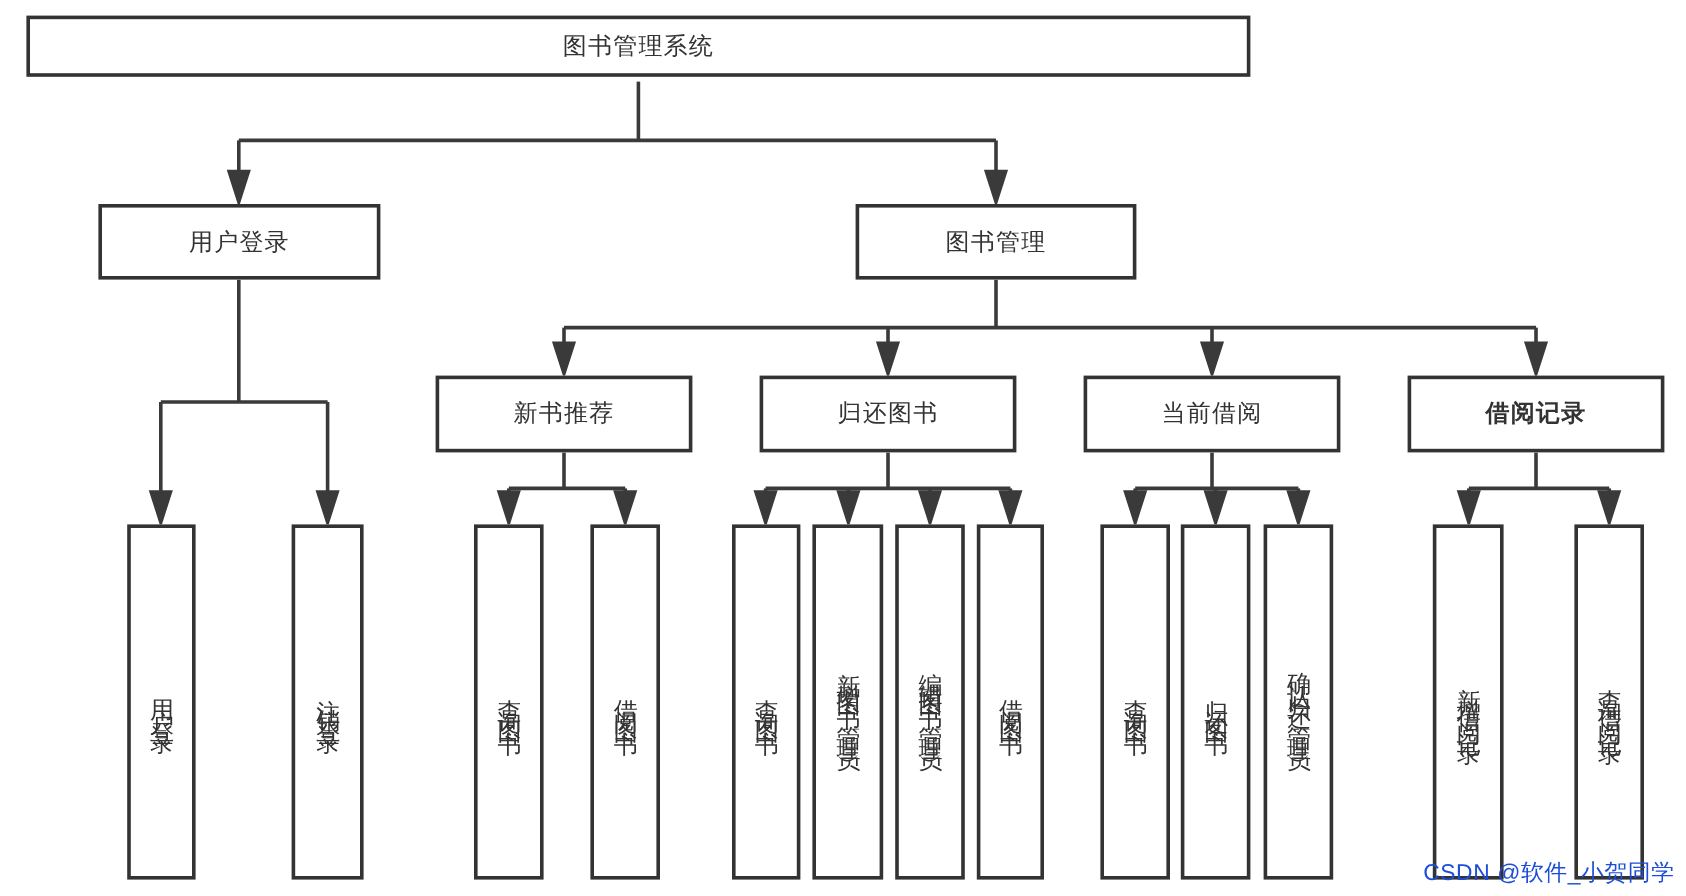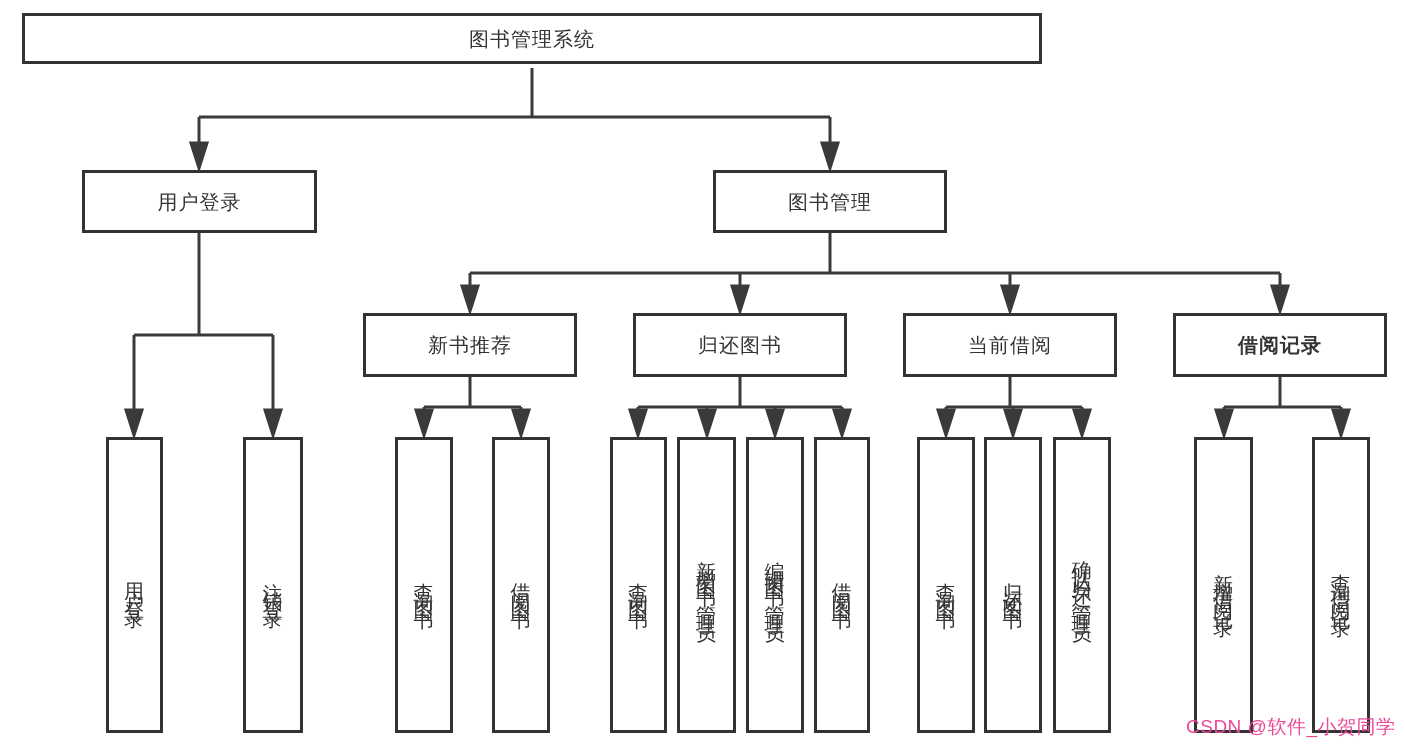--- a/index.html
+++ b/index.html
@@ -61,21 +61,21 @@
   .lf10 { left: 984px;  width: 58px; }
   .lf11 { left: 1053px; width: 58px; }
   .lf12 { left: 1194px; width: 59px; }
   .lf13 { left: 1312px; width: 58px; }
   .watermark {
     position: absolute;
     left: 1186px;
     top: 714px;
     z-index: 3;
     font-size: 19px;
-    color: #ec4899;
+    color: #1d4ed8;
     white-space: nowrap;
     letter-spacing: 0.5px;
   }
 </style>
 </head>
 <body>
 
 <div id="stage">
 
   <svg id="wires" width="1405" height="747" viewBox="0 0 1405 747">

